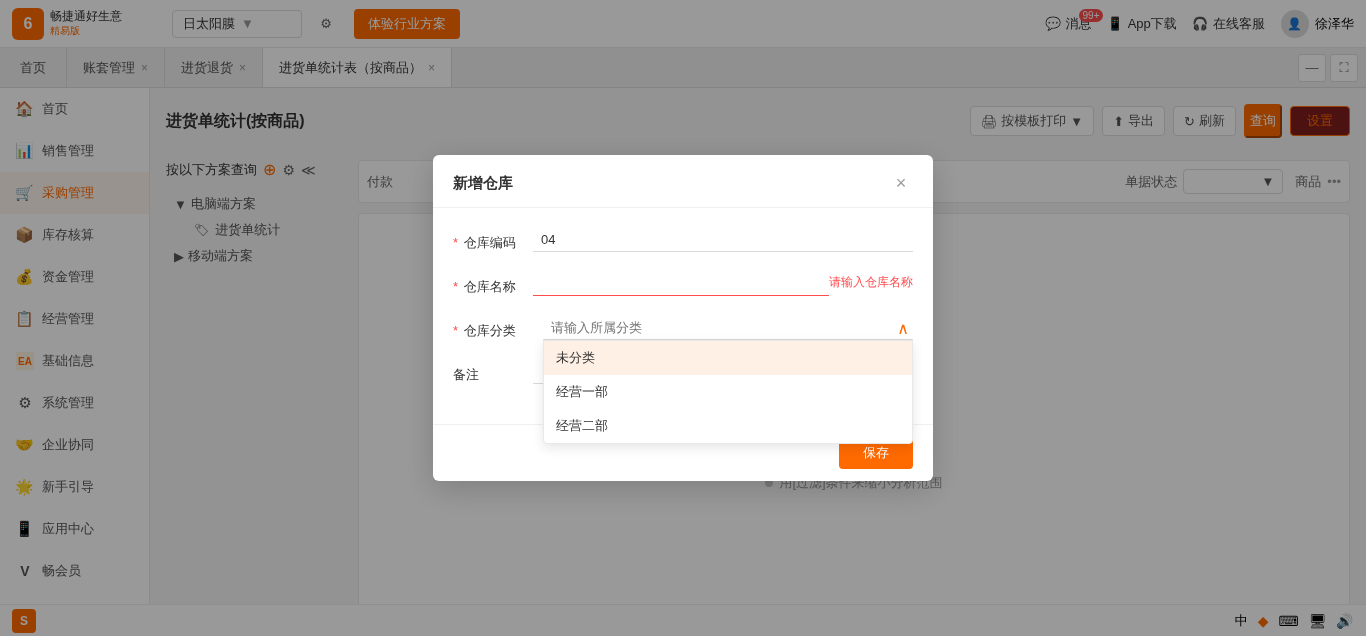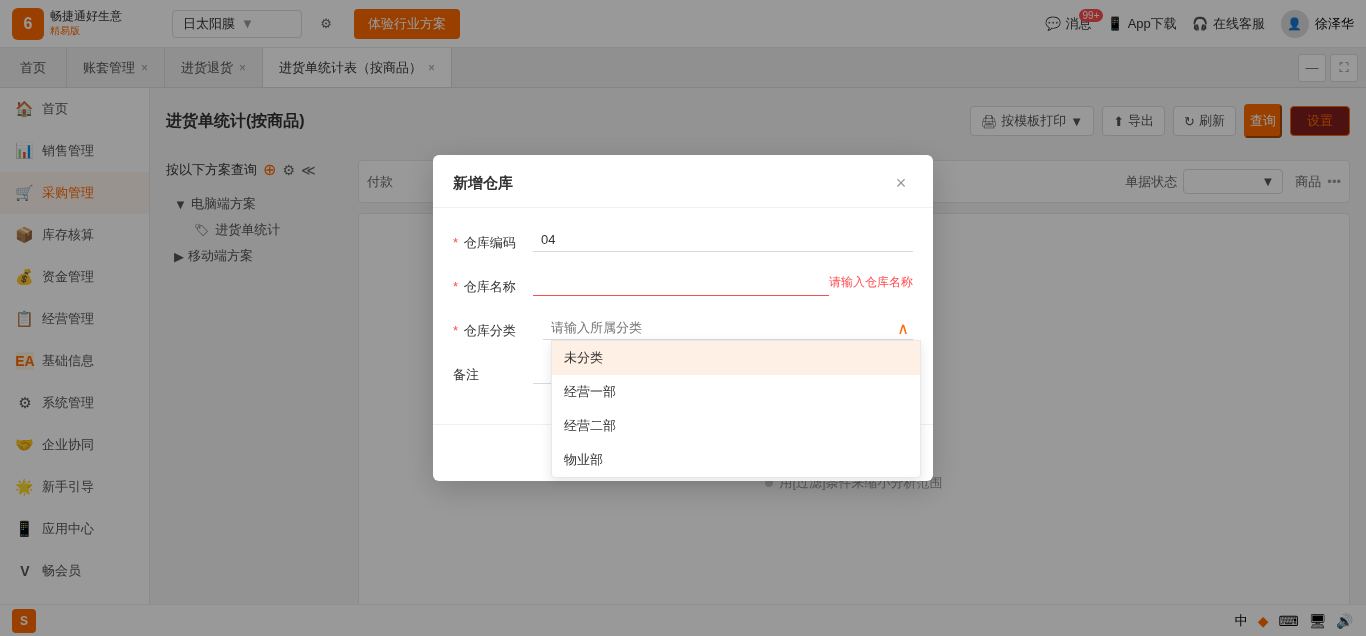--- a/index.html
+++ b/index.html
@@ -307,21 +307,21 @@
       position: absolute;
       right: 4px; top: 50%;
       transform: translateY(-50%);
       color: #ff6a00;
       font-size: 16px;
       cursor: pointer;
     }
     .dropdown-list {
       position: absolute;
       top: 100%;
-      left: 8px;
+      left: 0;
       width: 100%;
       background: #fff;
       border: 1px solid #e8e8e8;
       border-radius: 0 0 4px 4px;
       box-shadow: 0 4px 12px rgba(0,0,0,0.1);
       z-index: 200;
       min-width: 270px;
     }
     .dropdown-list-item {
       padding: 8px 12px;
@@ -452,21 +452,21 @@
     </div>
     <div class="sidebar-item">
       <span class="sidebar-icon">💰</span>
       <span>资金管理</span>
     </div>
     <div class="sidebar-item">
       <span class="sidebar-icon">📋</span>
       <span>经营管理</span>
     </div>
     <div class="sidebar-item">
-      <span class="sidebar-icon" style="font-size:14px;font-weight:bold;color:#ff6a00;background:#fff3e0;border-radius:0;padding:1px 3px;">EA</span>
+      <span class="sidebar-icon" style="font-size:10px;font-weight:bold;color:#ff6a00;background:#fff3e0;border-radius:0;padding:1px 3px;">EA</span>
       <span>基础信息</span>
     </div>
     <div class="sidebar-item">
       <span class="sidebar-icon">⚙</span>
       <span>系统管理</span>
     </div>
     <div class="sidebar-item">
       <span class="sidebar-icon">🤝</span>
       <span>企业协同</span>
     </div>
@@ -616,23 +616,20 @@
           <div class="dropdown-list">
             <div class="dropdown-list-item selected">
               <span>未分类</span>
             </div>
             <div class="dropdown-list-item">
               <span>经营一部</span>
             </div>
             <div class="dropdown-list-item">
               <span>经营二部</span>
             </div>
-            <div class="dropdown-list-item">
-              <span>物业部</span>
-            </div>
           </div>
         </div>
       </div>
 
       <div class="form-row">
         <div class="form-label">
           <span>备注</span>
         </div>
         <input class="form-input" type="text" style="flex: 1 1 0%; border-top: none; border-right: none; border-left: none; border-image: initial; border-bottom: 1px solid rgb(217, 217, 217);">
       </div>

